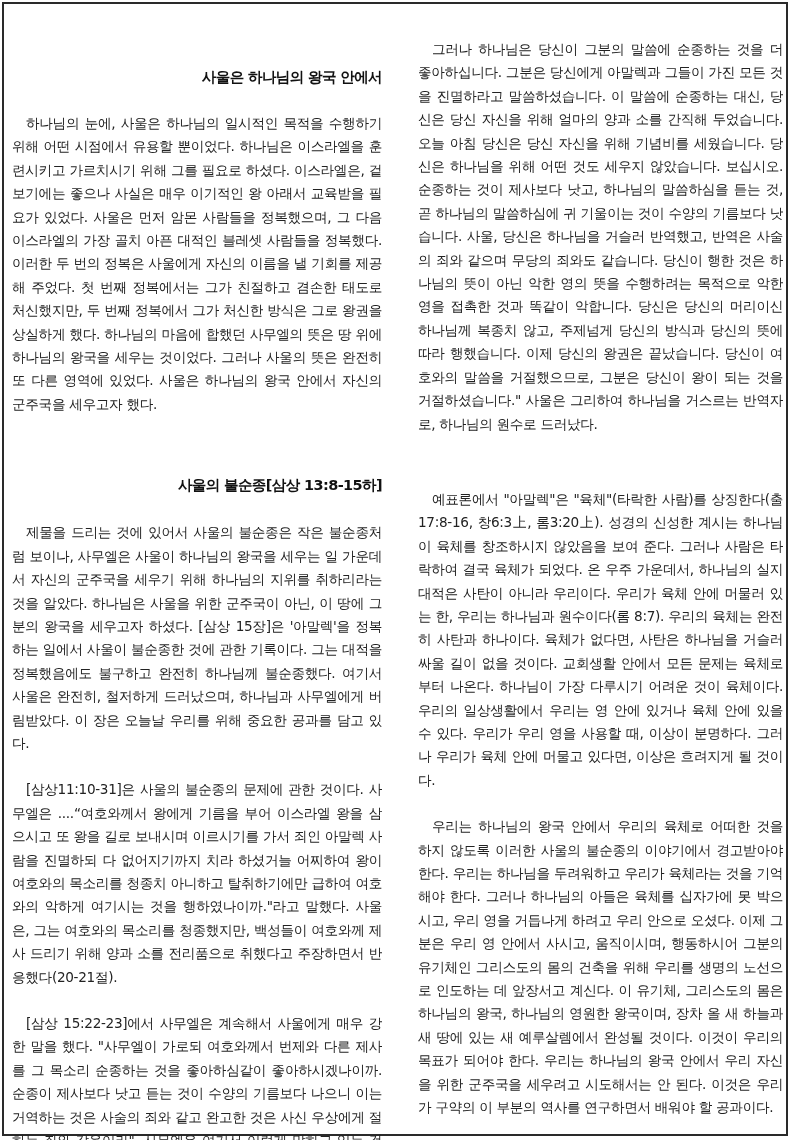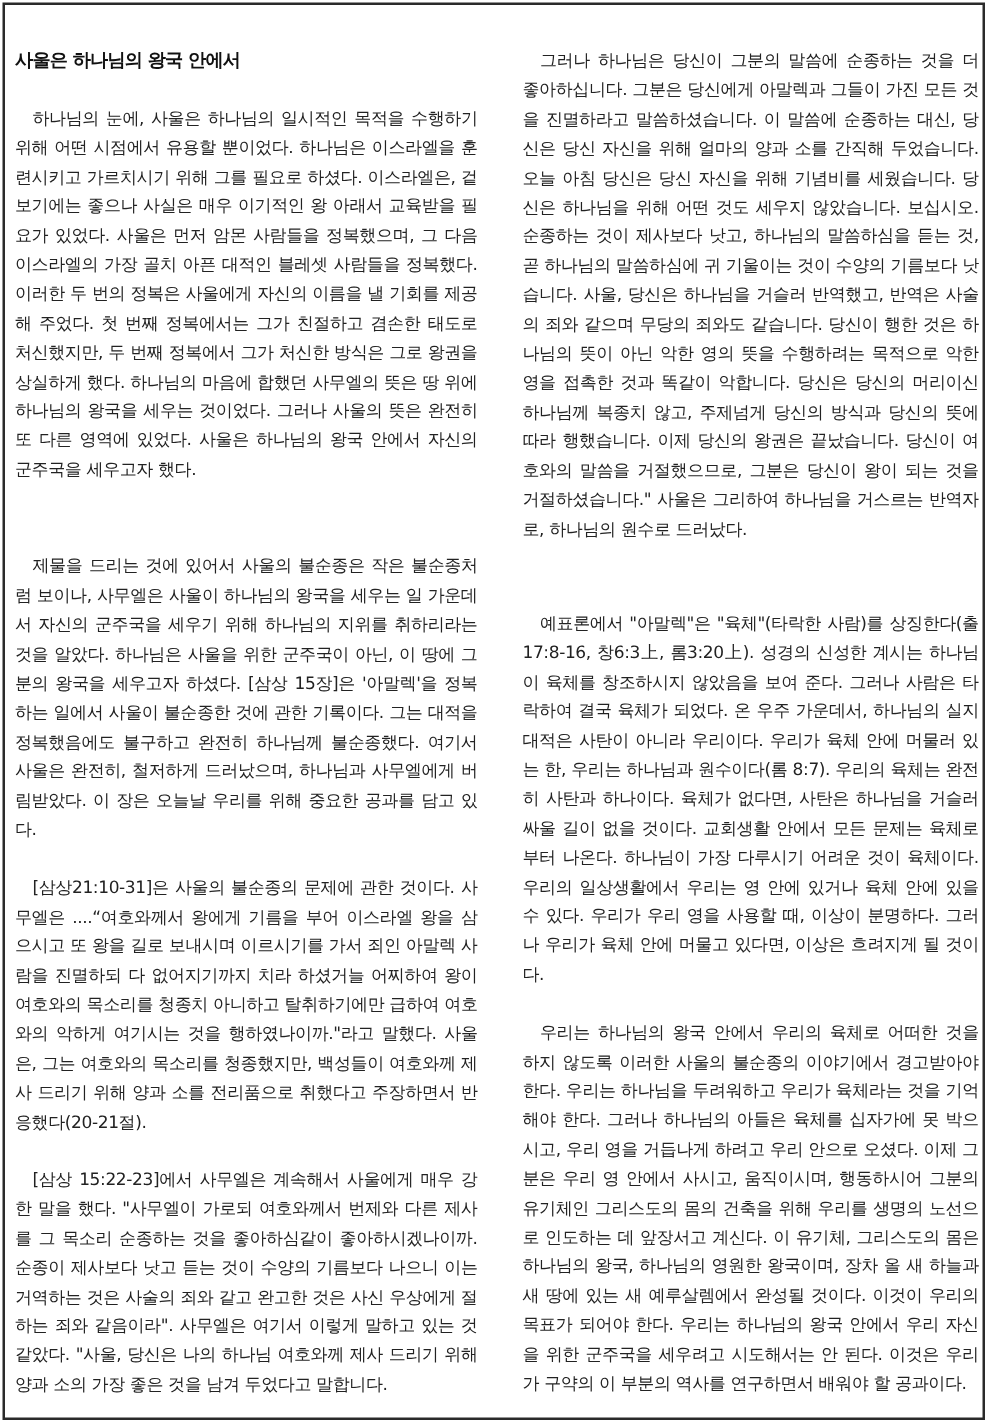--- a/index.html
+++ b/index.html
@@ -18,45 +18,47 @@
     line-height: 23.4px;
     color: #222;
     text-align: justify;
     letter-spacing: -0.3px;
   }
   .col.left { left: 8px; width: 370px; }
   .col.right { left: 414px; width: 365px; }
   .title {
     font-family: "DejaVu Sans", sans-serif;
     font-weight: bold;
-    text-align: left;
+    text-align: right;
     font-size: 14.5px;
     line-height: 23px;
     color: #111;
     letter-spacing: -0.6px;
+    margin-top: 28px;
   }
   p { margin: 0; text-indent: 14px; }
 </style>
 </head>
 <body>
 
 <div class="page">
 
   <div class="col left">
     <div style="height:34px"></div>
     <div class="title">
       <div>사울은 하나님의 왕국 안에서</div>
     </div>
     <div style="height:23px"></div>
     <p>하나님의 눈에, 사울은 하나님의 일시적인 목적을 수행하기 위해 어떤 시점에서 유용할 뿐이었다. 하나님은 이스라엘을 훈련시키고 가르치시기 위해 그를 필요로 하셨다. 이스라엘은, 겉보기에는 좋으나 사실은 매우 이기적인 왕 아래서 교육받을 필요가 있었다. 사울은 먼저 암몬 사람들을 정복했으며, 그 다음 이스라엘의 가장 골치 아픈 대적인 블레셋 사람들을 정복했다. 이러한 두 번의 정복은 사울에게 자신의 이름을 낼 기회를 제공해 주었다. 첫 번째 정복에서는 그가 친절하고 겸손한 태도로 처신했지만, 두 번째 정복에서 그가 처신한 방식은 그로 왕권을 상실하게 했다. 하나님의 마음에 합했던 사무엘의 뜻은 땅 위에 하나님의 왕국을 세우는 것이었다. 그러나 사울의 뜻은 완전히 또 다른 영역에 있었다. 사울은 하나님의 왕국 안에서 자신의 군주국을 세우고자 했다.</p>
     <div style="height:30px"></div>
+    <div class="title">사울의 불순종[삼상 13:8-15하]</div>
     <div style="height:24px"></div>
     <p>제물을 드리는 것에 있어서 사울의 불순종은 작은 불순종처럼 보이나, 사무엘은 사울이 하나님의 왕국을 세우는 일 가운데서 자신의 군주국을 세우기 위해 하나님의 지위를 취하리라는 것을 알았다. 하나님은 사울을 위한 군주국이 아닌, 이 땅에 그분의 왕국을 세우고자 하셨다. [삼상 15장]은 '아말렉'을 정복하는 일에서 사울이 불순종한 것에 관한 기록이다. 그는 대적을 정복했음에도 불구하고 완전히 하나님께 불순종했다. 여기서 사울은 완전히, 철저하게 드러났으며, 하나님과 사무엘에게 버림받았다. 이 장은 오늘날 우리를 위해 중요한 공과를 담고 있다.</p>
     <div style="height:23px"></div>
-    <p>[삼상21:10-31]은 사울의 불순종의 문제에 관한 것이다. 사무엘은 ....“여호와께서 왕에게 기름을 부어 이스라엘 왕을 삼으시고 또 왕을 길로 보내시며 이르시기를 가서 죄인 아말렉 사람을 진멸하되 다 없어지기까지 치라 하셨거늘 어찌하여 왕이 여호와의 목소리를 청종치 아니하고 탈취하기에만 급하여 여호와의 악하게 여기시는 것을 행하였나이까."라고 말했다. 사울은, 그는 여호와의 목소리를 청종했지만, 백성들이 여호와께 제사 드리기 위해 양과 소를 전리품으로 취했다고 주장하면서 반응했다(20-21절).</p>
+    <p>[삼상11:10-31]은 사울의 불순종의 문제에 관한 것이다. 사무엘은 ....“여호와께서 왕에게 기름을 부어 이스라엘 왕을 삼으시고 또 왕을 길로 보내시며 이르시기를 가서 죄인 아말렉 사람을 진멸하되 다 없어지기까지 치라 하셨거늘 어찌하여 왕이 여호와의 목소리를 청종치 아니하고 탈취하기에만 급하여 여호와의 악하게 여기시는 것을 행하였나이까."라고 말했다. 사울은, 그는 여호와의 목소리를 청종했지만, 백성들이 여호와께 제사 드리기 위해 양과 소를 전리품으로 취했다고 주장하면서 반응했다(20-21절).</p>
     <div style="height:23px"></div>
     <p>[삼상 15:22-23]에서 사무엘은 계속해서 사울에게 매우 강한 말을 했다. "사무엘이 가로되 여호와께서 번제와 다른 제사를 그 목소리 순종하는 것을 좋아하심같이 좋아하시겠나이까. 순종이 제사보다 낫고 듣는 것이 수양의 기름보다 나으니 이는 거역하는 것은 사술의 죄와 같고 완고한 것은 사신 우상에게 절하는 죄와 같음이라". 사무엘은 여기서 이렇게 말하고 있는 것 같았다. "사울, 당신은 나의 하나님 여호와께 제사 드리기 위해 양과 소의 가장 좋은 것을 남겨 두었다고 말합니다.</p>
   </div>
 
   <div class="col right">
     <div style="height:34px"></div>
     <p>그러나 하나님은 당신이 그분의 말씀에 순종하는 것을 더 좋아하십니다. 그분은 당신에게 아말렉과 그들이 가진 모든 것을 진멸하라고 말씀하셨습니다. 이 말씀에 순종하는 대신, 당신은 당신 자신을 위해 얼마의 양과 소를 간직해 두었습니다. 오늘 아침 당신은 당신 자신을 위해 기념비를 세웠습니다. 당신은 하나님을 위해 어떤 것도 세우지 않았습니다. 보십시오. 순종하는 것이 제사보다 낫고, 하나님의 말씀하심을 듣는 것, 곧 하나님의 말씀하심에 귀 기울이는 것이 수양의 기름보다 낫습니다. 사울, 당신은 하나님을 거슬러 반역했고, 반역은 사술의 죄와 같으며 무당의 죄와도 같습니다. 당신이 행한 것은 하나님의 뜻이 아닌 악한 영의 뜻을 수행하려는 목적으로 악한 영을 접촉한 것과 똑같이 악합니다. 당신은 당신의 머리이신 하나님께 복종치 않고, 주제넘게 당신의 방식과 당신의 뜻에 따라 행했습니다. 이제 당신의 왕권은 끝났습니다. 당신이 여호와의 말씀을 거절했으므로, 그분은 당신이 왕이 되는 것을 거절하셨습니다." 사울은 그리하여 하나님을 거스르는 반역자로, 하나님의 원수로 드러났다.</p>
     <div style="height:28px"></div>
     <div style="height:24px"></div>
     <p>예표론에서 "아말렉"은 "육체"(타락한 사람)를 상징한다(출17:8-16, 창6:3上, 롬3:20上). 성경의 신성한 계시는 하나님이 육체를 창조하시지 않았음을 보여 준다. 그러나 사람은 타락하여 결국 육체가 되었다. 온 우주 가운데서, 하나님의 실지 대적은 사탄이 아니라 우리이다. 우리가 육체 안에 머물러 있는 한, 우리는 하나님과 원수이다(롬 8:7). 우리의 육체는 완전히 사탄과 하나이다. 육체가 없다면, 사탄은 하나님을 거슬러 싸울 길이 없을 것이다. 교회생활 안에서 모든 문제는 육체로부터 나온다. 하나님이 가장 다루시기 어려운 것이 육체이다. 우리의 일상생활에서 우리는 영 안에 있거나 육체 안에 있을 수 있다. 우리가 우리 영을 사용할 때, 이상이 분명하다. 그러나 우리가 육체 안에 머물고 있다면, 이상은 흐려지게 될 것이다.</p>

